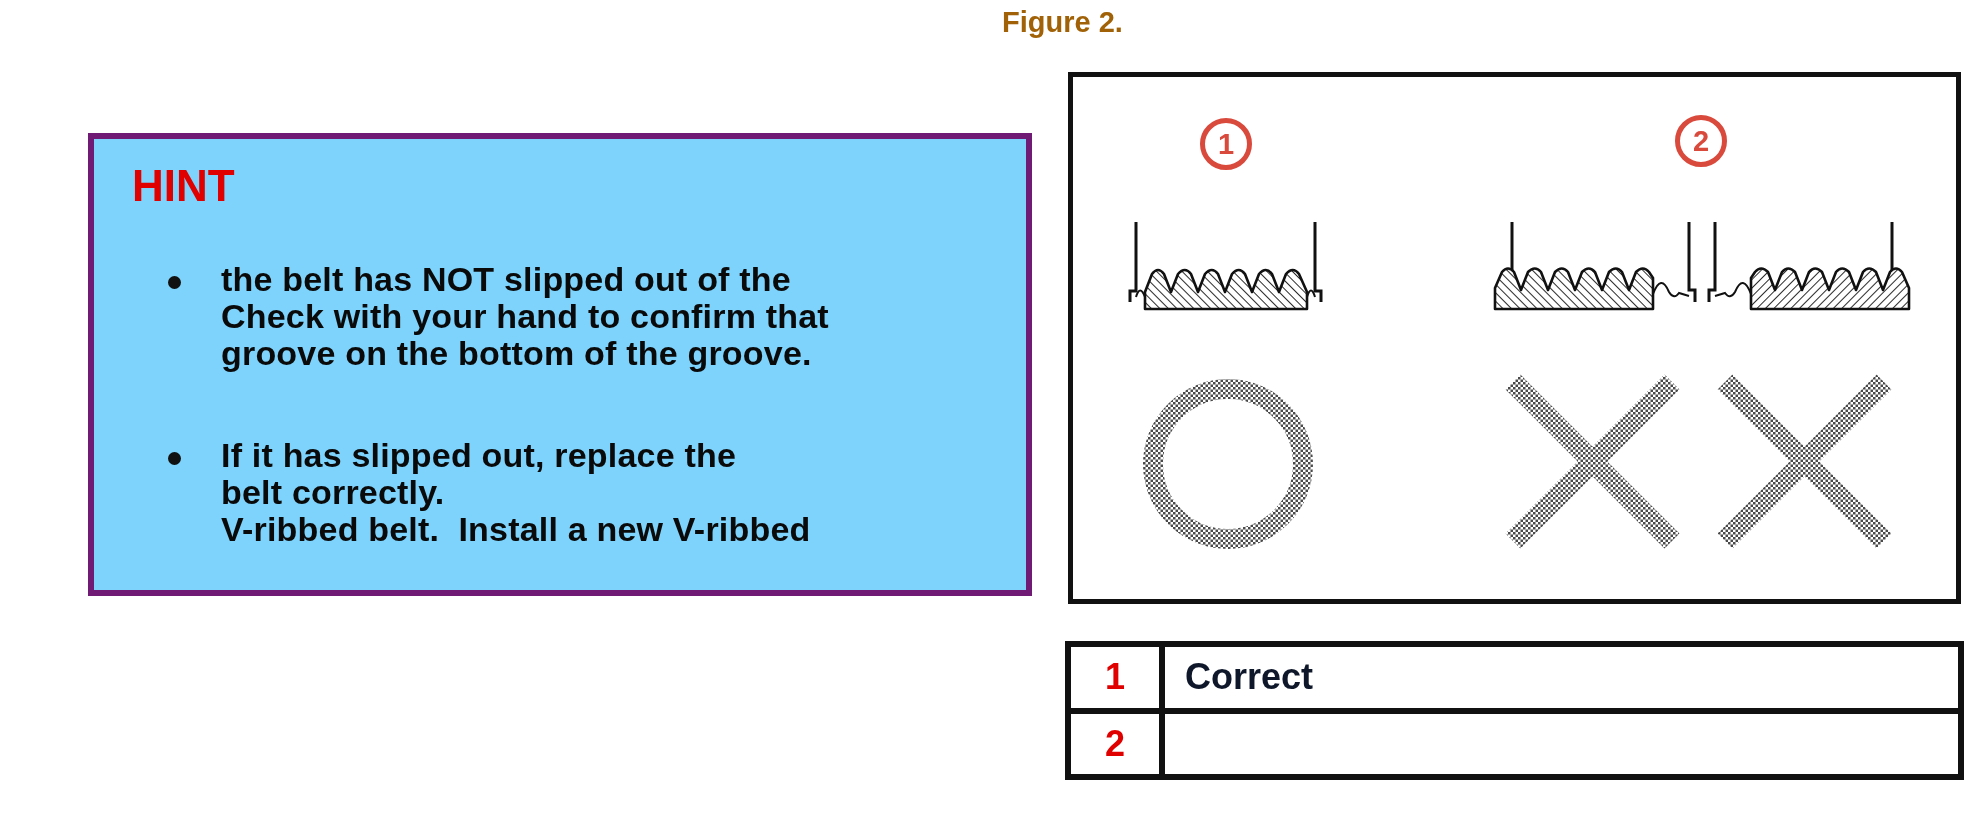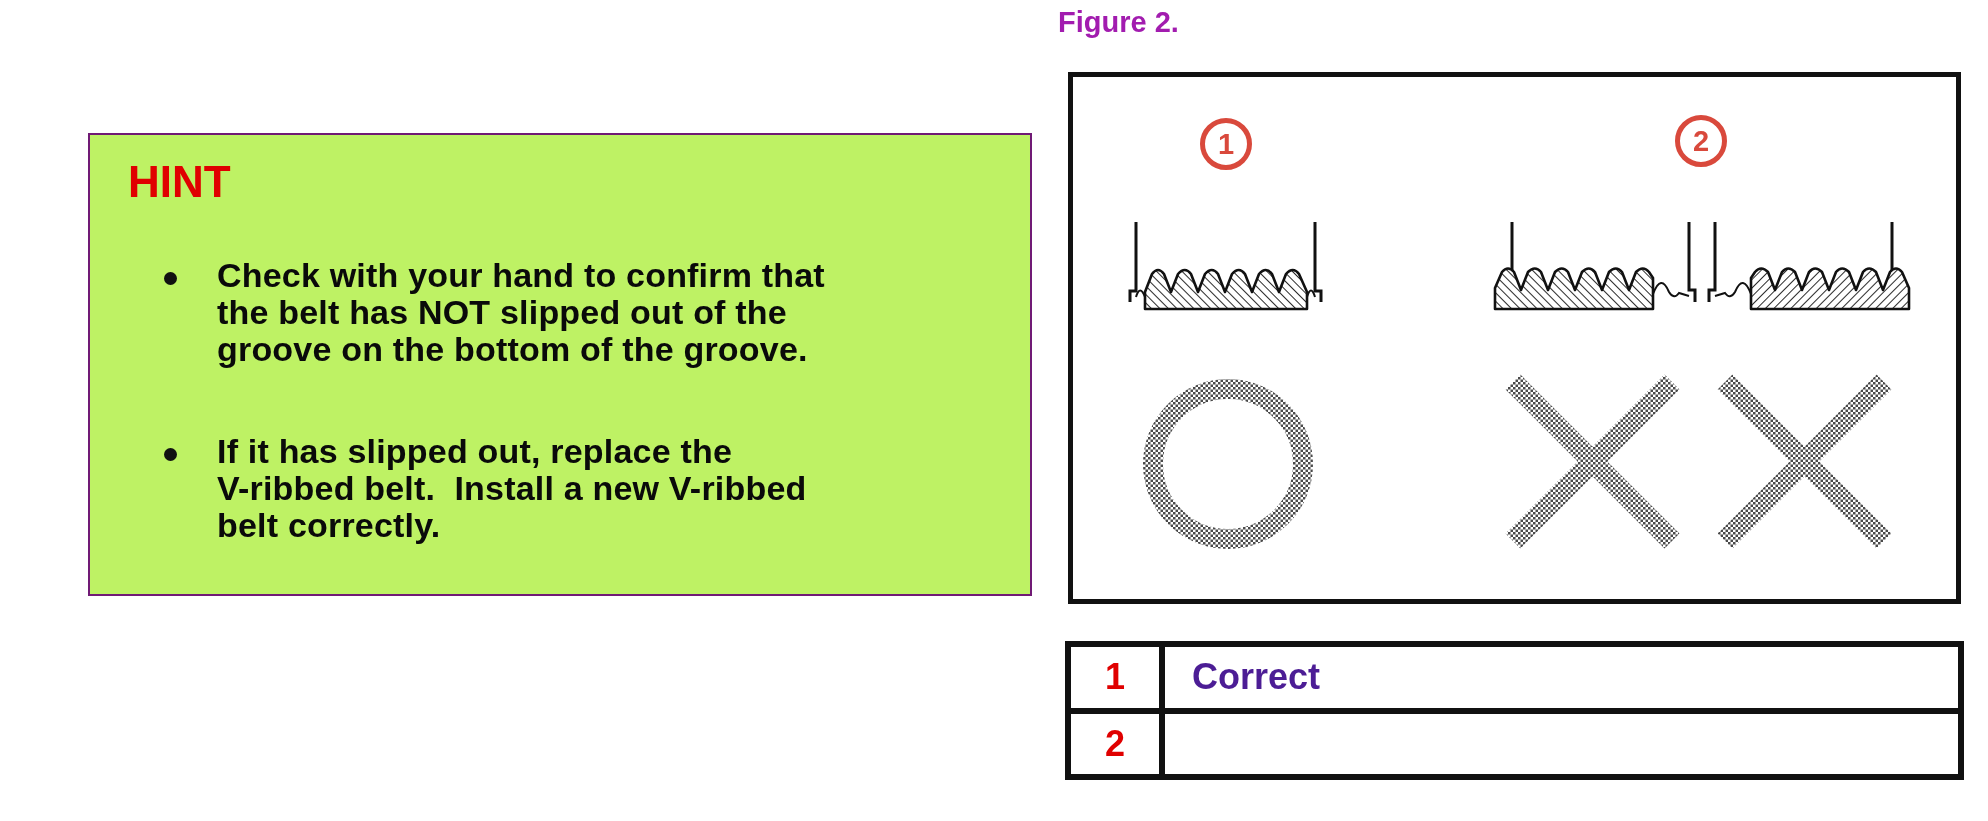--- a/index.html
+++ b/index.html
@@ -4,43 +4,43 @@
 <style>
   html,body{margin:0;padding:0;background:#fff;}
   .page{
     position:relative;width:1988px;height:821px;background:#ffffff;
     font-family:"Liberation Sans", sans-serif;color:#111;overflow:hidden;
   }
 
   
   .hint-box{
     position:absolute;left:88px;top:133px;width:944px;height:463px;
-    border:2px solid #701a75;box-sizing:border-box;background:#bef264;
+    border:6px solid #701a75;box-sizing:border-box;background:#7dd3fc;
   }
   .hint-title{
     position:absolute;left:38px;top:22px;
     font-size:44px;font-weight:bold;color:#e00000;letter-spacing:0px;
   }
   .bullet{position:absolute;left:70px;}
   .bullet .dot{
     position:absolute;left:4px;top:15px;width:13px;height:13px;
     border-radius:50%;background:#111;
   }
   .bullet .lines{margin-left:57px;width:830px;}
   .bullet-line{
     font-size:34px;font-weight:bold;line-height:37px;color:#0a0a0a;
     white-space:pre;letter-spacing:0.2px;
   }
   .bullet-1{top:122px;}
   .bullet-2{top:298px;}
 
   
   .figure-label{
-    position:absolute;left:1058px;top:6px;
-    font-size:29px;font-weight:bold;color:#a21caf;text-align:center;
+    position:absolute;left:1002px;top:6px;
+    font-size:29px;font-weight:bold;color:#a16207;text-align:center;
   }
   .figure-box{
     position:absolute;left:1068px;top:72px;width:893px;height:532px;
     border:5px solid #111;box-sizing:border-box;background:#fff;
   }
   .callout{
     position:absolute;width:42px;height:42px;border:5px solid #d9493c;
     border-radius:50%;text-align:center;line-height:42px;
     font-size:29px;font-weight:bold;color:#d9493c;background:#fff;
   }
@@ -55,47 +55,47 @@
     display:flex;flex-direction:column;
   }
   .legend-row{display:flex;flex:1;align-items:stretch;}
   .legend-row + .legend-row{border-top:6px solid #111;}
   .legend-key{
     width:88px;border-right:6px solid #111;display:flex;
     align-items:center;justify-content:center;
     font-size:36px;font-weight:bold;color:#e00000;
   }
   .legend-value{
-    flex:1;display:flex;align-items:center;padding-left:27px;
-    font-size:36px;font-weight:bold;color:#4c1d95;
+    flex:1;display:flex;align-items:center;padding-left:20px;
+    font-size:36px;font-weight:bold;color:#0f172a;
   }
 </style>
 </head>
 <body>
 
 <div class="page">
 
   <div class="hint-box">
     <div class="hint-title">HINT</div>
 
     <div class="bullet bullet-1">
       <span class="dot"></span>
       <div class="lines">
+        <div class="bullet-line">the belt has NOT slipped out of the</div>
         <div class="bullet-line">Check with your hand to confirm that</div>
-        <div class="bullet-line">the belt has NOT slipped out of the</div>
         <div class="bullet-line">groove on the bottom of the groove.</div>
       </div>
     </div>
 
     <div class="bullet bullet-2">
       <span class="dot"></span>
       <div class="lines">
         <div class="bullet-line">If it has slipped out, replace the</div>
+        <div class="bullet-line">belt correctly.</div>
         <div class="bullet-line">V-ribbed belt.  Install a new V-ribbed</div>
-        <div class="bullet-line">belt correctly.</div>
       </div>
     </div>
   </div>
 
   <div class="figure-label">Figure 2.</div>
 
   <div class="figure-box">
 
     <svg class="figure-art" width="883" height="522" viewBox="0 0 883 522">
       <defs>

